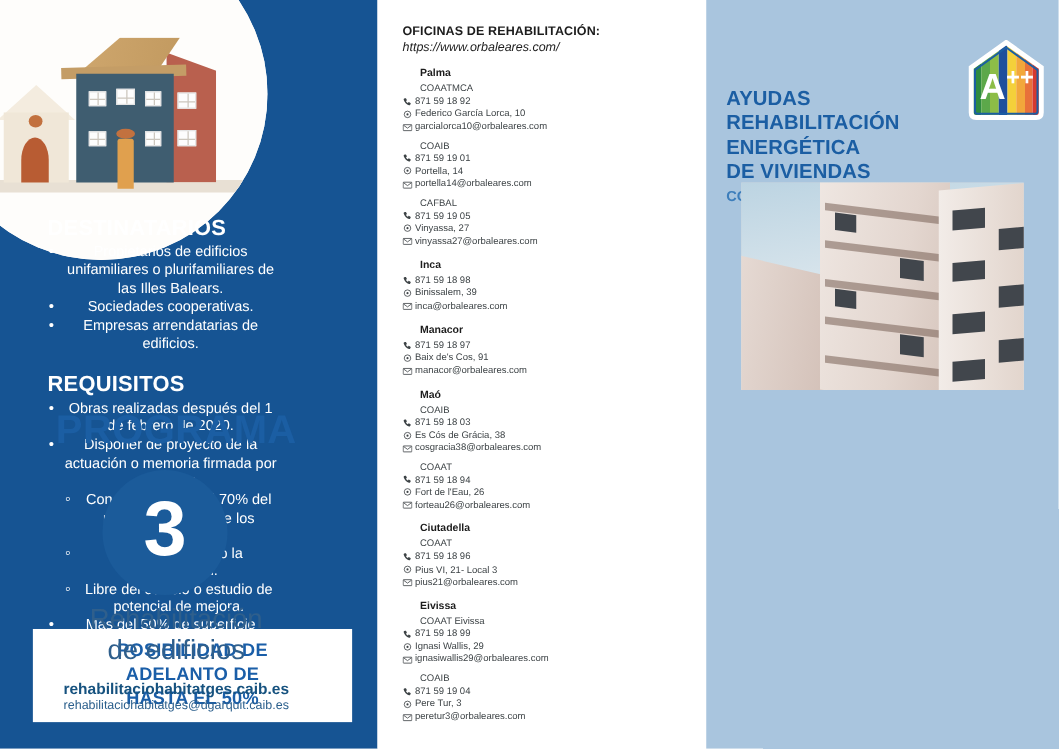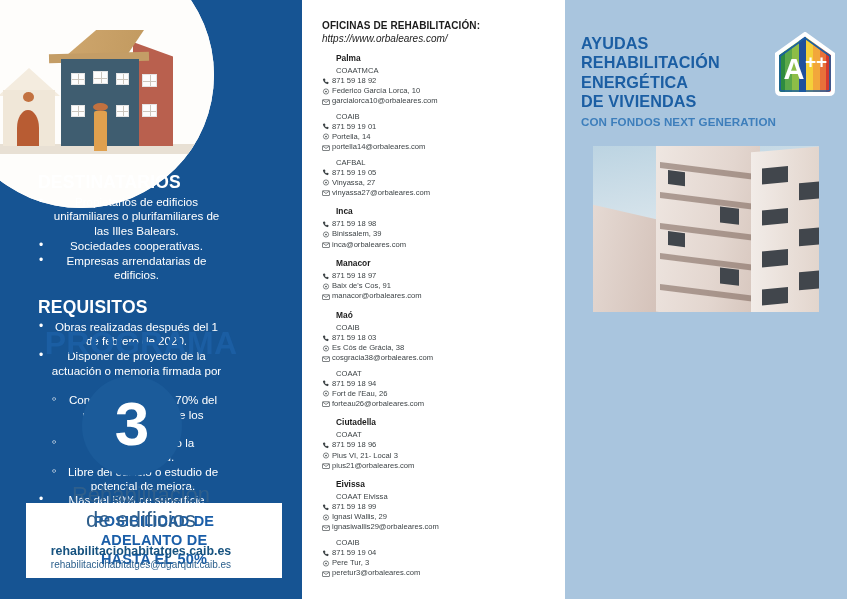--- a/index.html
+++ b/index.html
@@ -142,20 +142,21 @@
 
   
   #right-col {
     position:absolute; left:565px; top:0; width:282px; height:599px;
     background:#a9c5de;
   }
   .hdr { position:absolute; left:16px; top:34px; width:250px; }
   .hdr-main {
     color:#1b5ea3; font-weight:bold; font-size:16.2px; line-height:19.4px;
     letter-spacing:.1px;
+    margin-top:36px;
   }
   .hdr-sub {
     color:#3d7ebb; font-weight:bold; font-size:11.6px; margin-top:3px;
     letter-spacing:.1px;
   }
   .energy-badge { position:absolute; left:192px; top:-2px; width:64px; height:64px; }
 
   .bldg-photo {
     position:absolute; left:593px; top:146px; width:226px; height:166px;
     overflow:hidden; background:#cfd8de;

